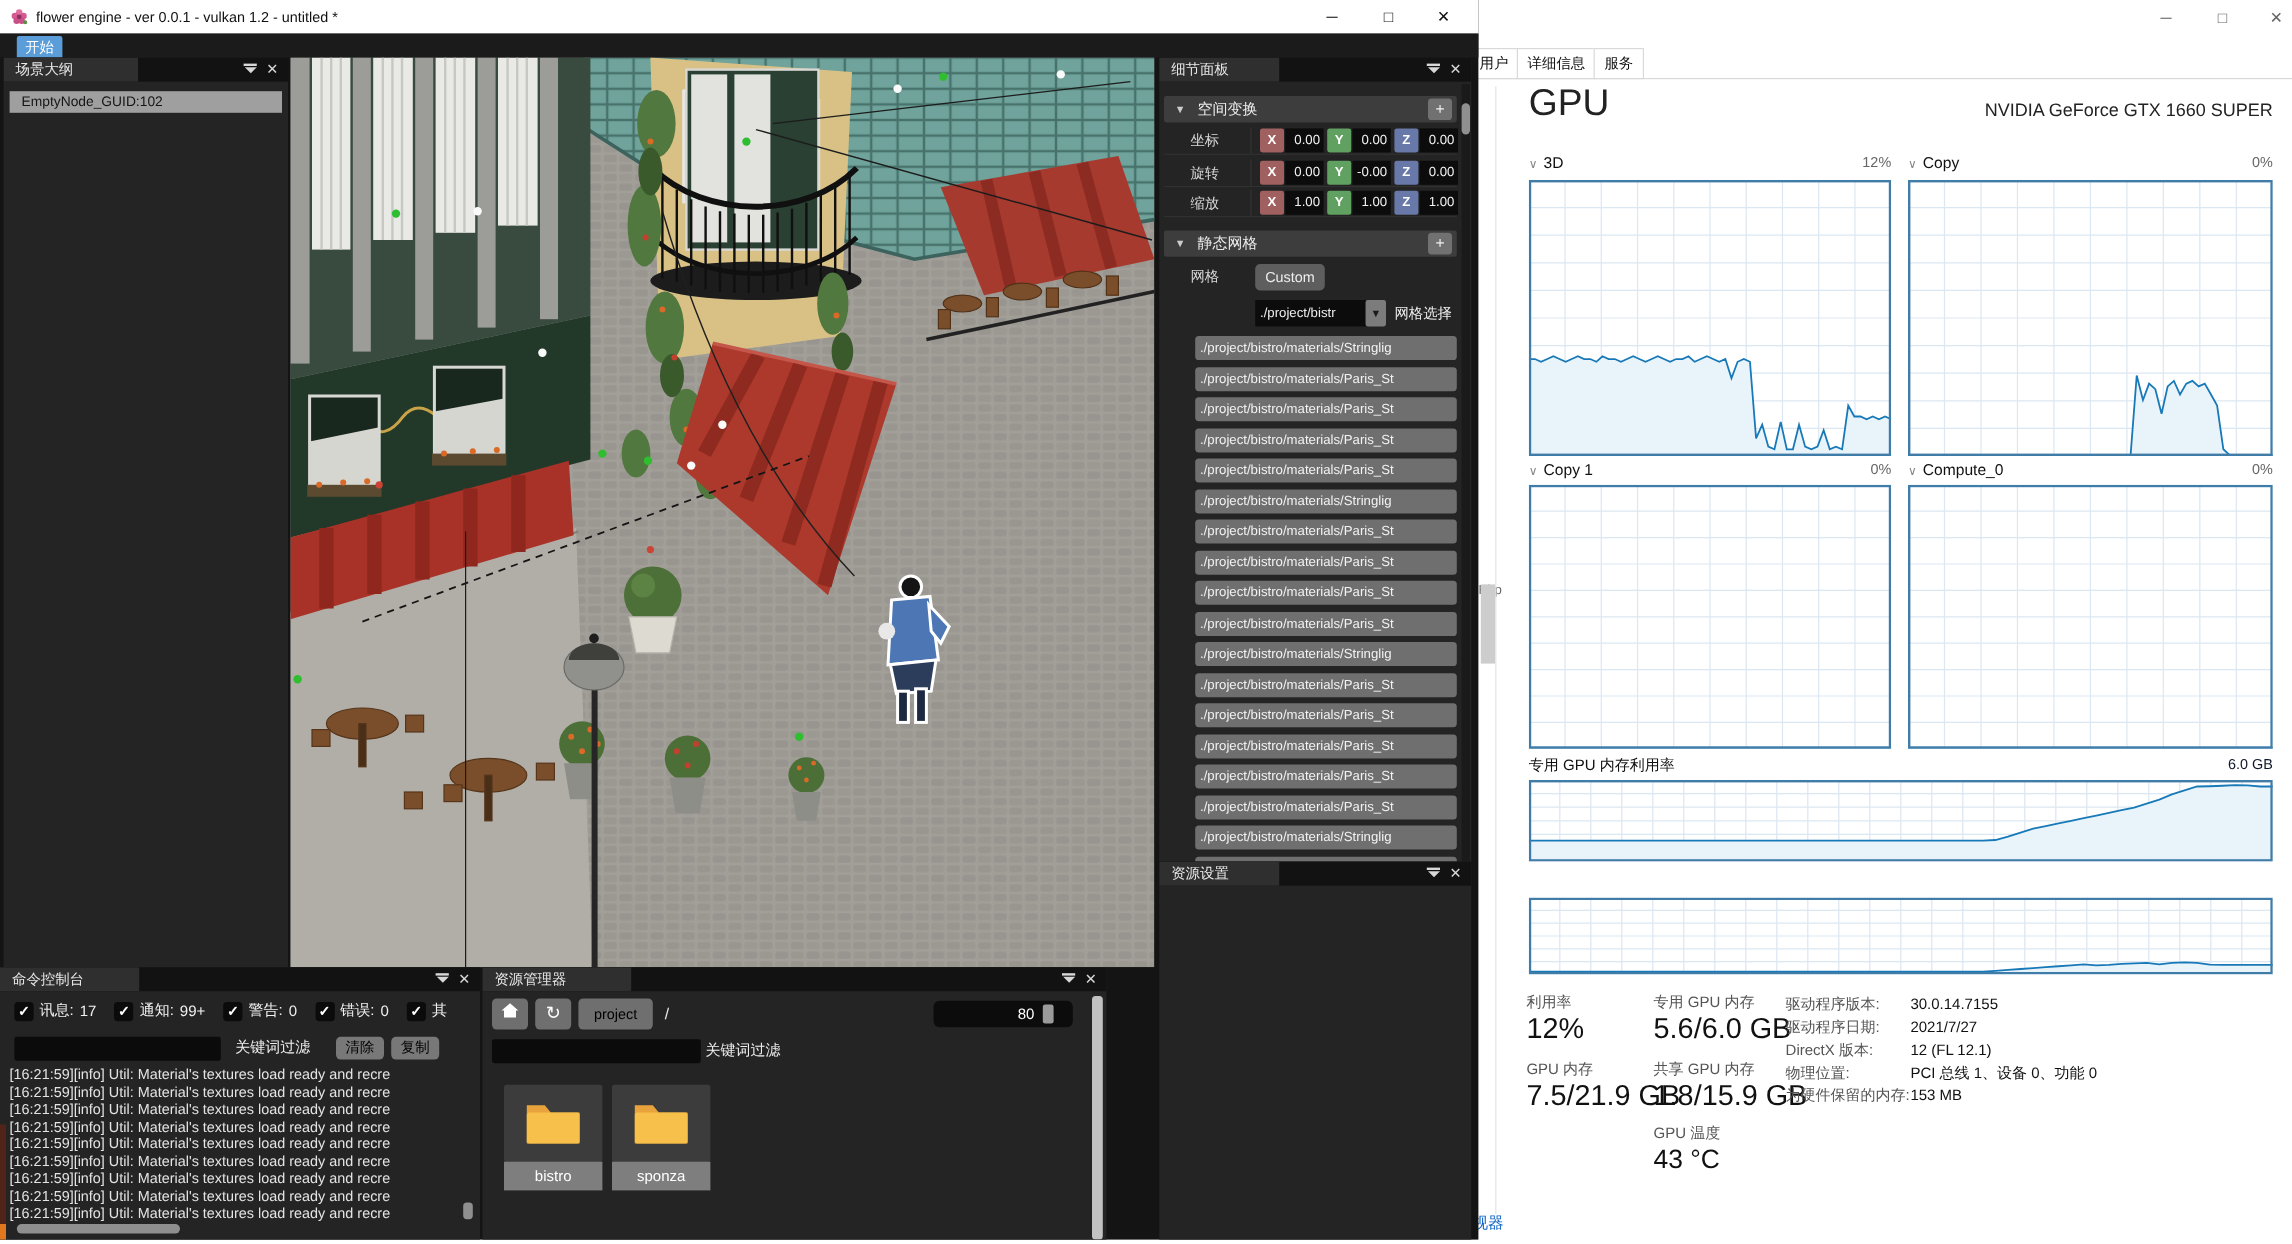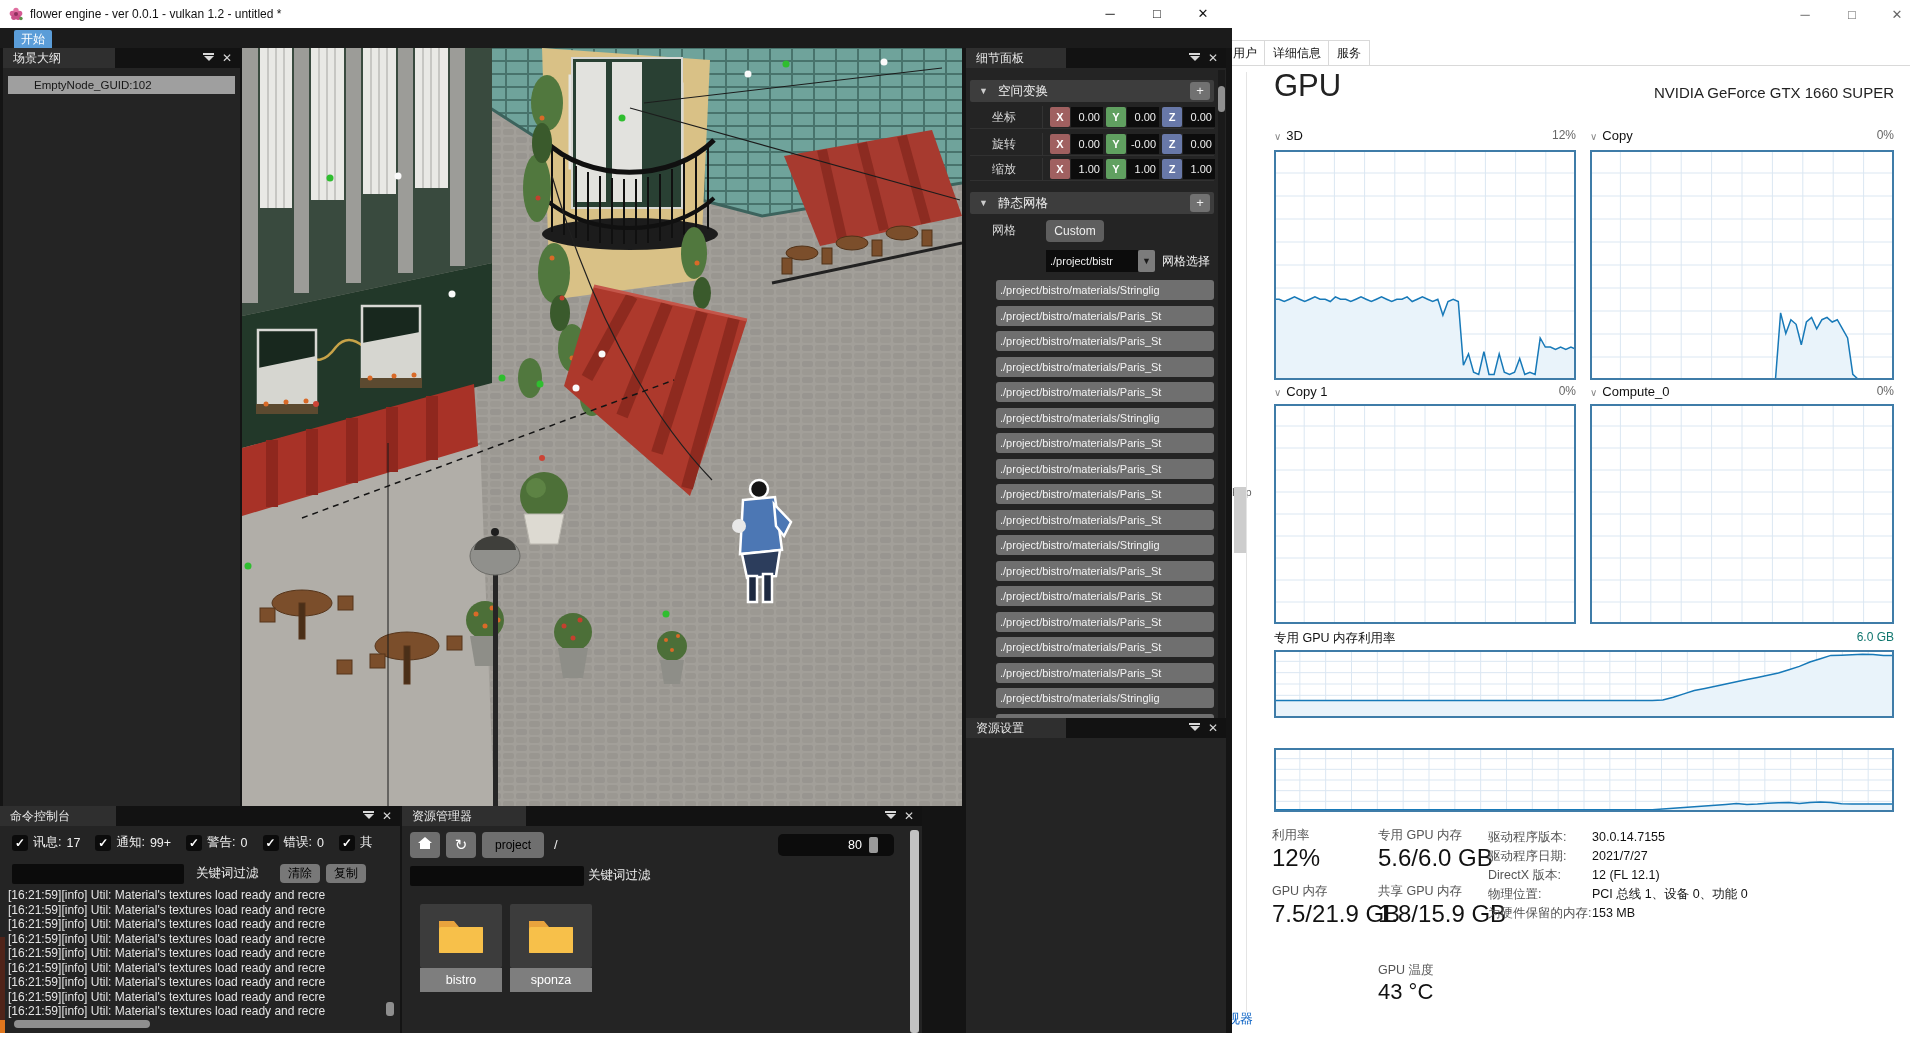--- a/index.html
+++ b/index.html
@@ -181,21 +181,21 @@
           <line y1="154" y2="154" x1="0" x2="304" stroke="#dbe7f2"></line>
           <line y1="176" y2="176" x1="0" x2="304" stroke="#dbe7f2"></line>
           <line y1="198" y2="198" x1="0" x2="304" stroke="#dbe7f2"></line>
           <path d="M0,220 L0.0,219.0 L304.0,219.0 L304,220 Z" fill="#e9f3fa"></path>
           <polyline points="0.0,219.0 304.0,219.0" fill="none" stroke="#1779b8" stroke-width="1.5"></polyline>
           <rect x="1" y="1" width="302" height="218" fill="none" stroke="#3f7ca8" stroke-width="2"></rect>
         </svg></div>
 
     <div class="abs graph-hdr" style="left:42px;top:630px;width:620px;font-size:12.5px;">
       <span>专用 GPU 内存利用率</span>
-        <span class="pct" style="color:#0f766e;">6.0 GB</span>
+        <span class="pct" style="color:#0f172a;">6.0 GB</span>
     </div>
     <div class="abs tm-graph" style="left:42px;top:650px;width:620px;height:68px;"><svg width="620" height="68">
           <rect width="620" height="68" fill="#fff"></rect>
           <line x1="25.833333333333332" x2="25.833333333333332" y1="0" y2="68" stroke="#dbe7f2"></line>
           <line x1="51.666666666666664" x2="51.666666666666664" y1="0" y2="68" stroke="#dbe7f2"></line>
           <line x1="77.5" x2="77.5" y1="0" y2="68" stroke="#dbe7f2"></line>
           <line x1="103.33333333333333" x2="103.33333333333333" y1="0" y2="68" stroke="#dbe7f2"></line>
           <line x1="129.16666666666666" x2="129.16666666666666" y1="0" y2="68" stroke="#dbe7f2"></line>
           <line x1="155" x2="155" y1="0" y2="68" stroke="#dbe7f2"></line>
           <line x1="180.83333333333334" x2="180.83333333333334" y1="0" y2="68" stroke="#dbe7f2"></line>
@@ -269,21 +269,21 @@
       <div class="stat-value">5.6/6.0 GB</div>
     </div>
     <div class="abs" style="left:40px;top:883px;">
       <div class="stat-label">GPU 内存</div>
       <div class="stat-value">7.5/21.9 GB</div>
     </div>
     <div class="abs" style="left:146px;top:883px;">
       <div class="stat-label">共享 GPU 内存</div>
       <div class="stat-value">1.8/15.9 GB</div>
     </div>
-    <div class="abs" style="left:146px;top:936px;margin-top:26px;">
+    <div class="abs" style="left:146px;top:936px;">
       <div class="stat-label">GPU 温度</div>
       <div class="stat-value small">43 °C</div>
     </div>
 
     <div class="abs" style="left:256px;top:829px;" id="tm-details">
         <div class="tm-detail-row"><span class="lbl">驱动程序版本:</span><span>30.0.14.7155</span></div>
         <div class="tm-detail-row"><span class="lbl">驱动程序日期:</span><span>2021/7/27</span></div>
         <div class="tm-detail-row"><span class="lbl">DirectX 版本:</span><span>12 (FL 12.1)</span></div>
         <div class="tm-detail-row"><span class="lbl">物理位置:</span><span>PCI 总线 1、设备 0、功能 0</span></div>
         <div class="tm-detail-row"><span class="lbl">为硬件保留的内存:</span><span>153 MB</span></div>
@@ -317,21 +317,21 @@
 
     <div class="abs" style="left:0;top:28px;width:1232px;height:20px;background:#1b1b1b;"></div>
     <div class="abs" style="left:14px;top:30px;width:38px;height:18px;background:#5b9dd8;color:#fff;font-size:12px;text-align:center;line-height:18px;border-radius:2px 2px 0 0;">开始</div>
 
     <div class="abs panel" style="left:3px;top:48px;width:237px;height:758px;">
       <div class="phead">
         <div class="ptab" style="width:92px;">场景大纲</div>
         <span class="ficon" style="right:26px;"></span>
         <span class="xicon" style="right:8px;">✕</span>
       </div>
-      <div class="abs" style="left:5px;top:28px;width:227px;height:18px;background:#9f9f9f;color:#161616;font-size:11.5px;line-height:18px;padding-left:26px;box-sizing:border-box;">EmptyNode_GUID:102</div>
+      <div class="abs" style="left:5px;top:28px;width:227px;height:18px;background:#9f9f9f;color:#161616;font-size:11.5px;line-height:18px;padding-left:10px;box-sizing:border-box;">EmptyNode_GUID:102</div>
     </div>
 
     <div class="abs" style="left:242px;top:48px;width:720px;height:758px;">
       <svg width="100%" height="100%" viewBox="0 0 720 758" preserveAspectRatio="none">
         <defs>
           <pattern id="cob" width="26" height="16" patternUnits="userSpaceOnUse">
             <rect width="26" height="16" fill="#a29f99"></rect>
             <rect x="1" y="1" width="11" height="6" rx="2" fill="#999690"></rect>
             <rect x="14" y="1" width="11" height="6" rx="2" fill="#9c9993"></rect>
             <rect x="1" y="9" width="11" height="6" rx="2" fill="#9b9892"></rect>

